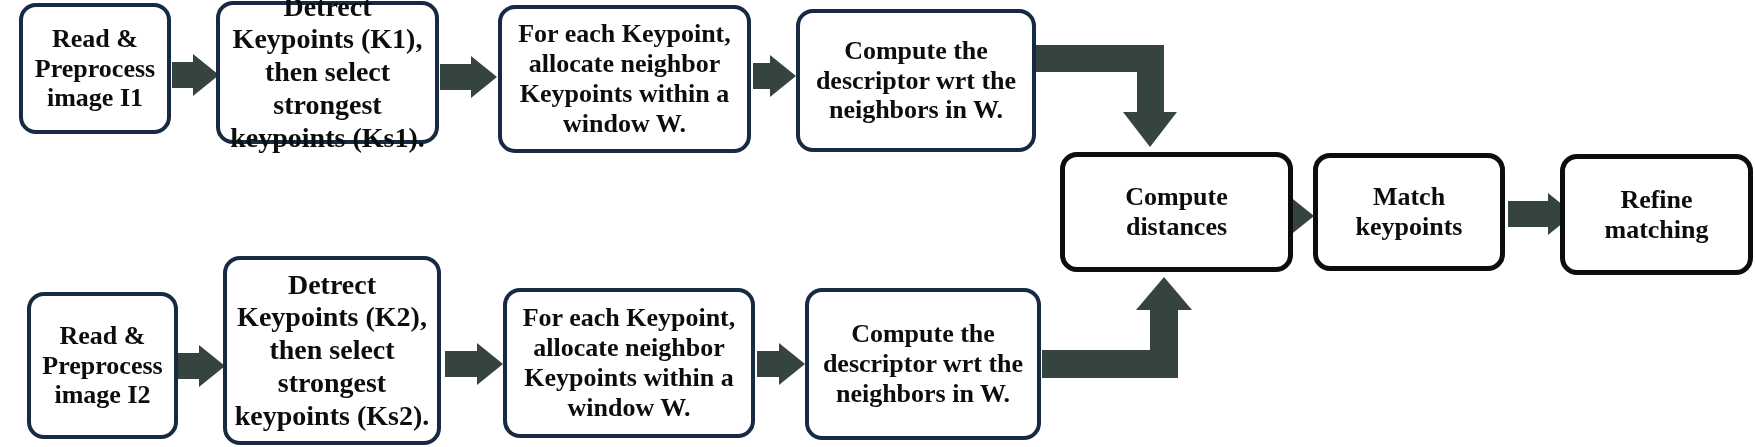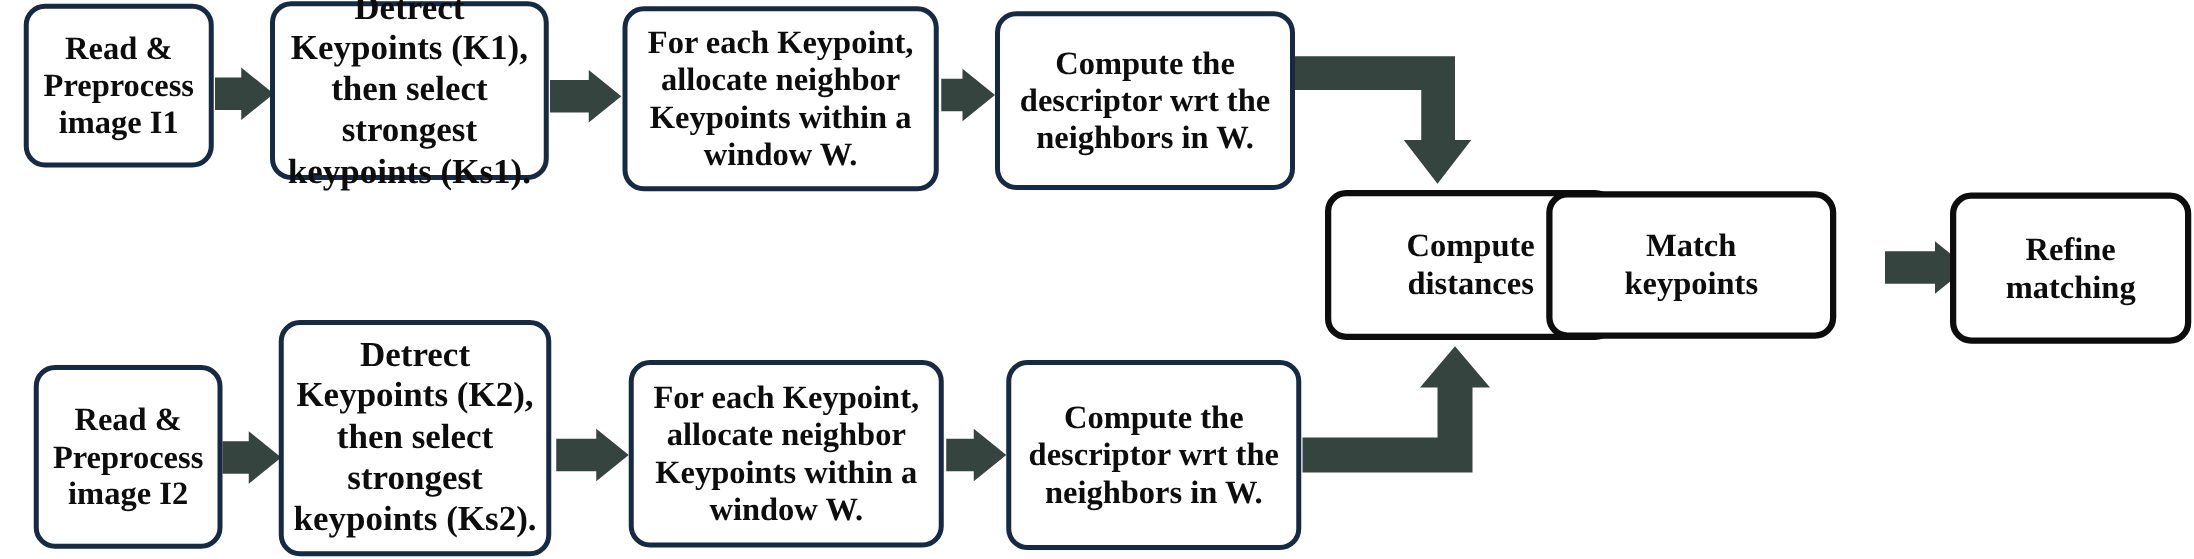--- a/index.html
+++ b/index.html
@@ -108,21 +108,21 @@
   <div class="box branch" style="left:789px;top:288px;width:236px;height:152px">
     <span class="label">Compute the
 descriptor wrt the
 neighbors in W.</span>
   </div>
 
   <div class="box merge" style="left:1044px;top:152px;width:233px;height:120px">
     <span class="label">Compute
 distances</span>
   </div>
-  <div class="box merge" style="left:1221px;top:153px;width:232px;height:118px">
+  <div class="box merge" style="left:1297px;top:153px;width:192px;height:118px">
     <span class="label">Match
 keypoints</span>
   </div>
   <div class="box merge" style="left:1544px;top:154px;width:193px;height:121px">
     <span class="label">Refine
 matching</span>
   </div>
 
 </div>
 

